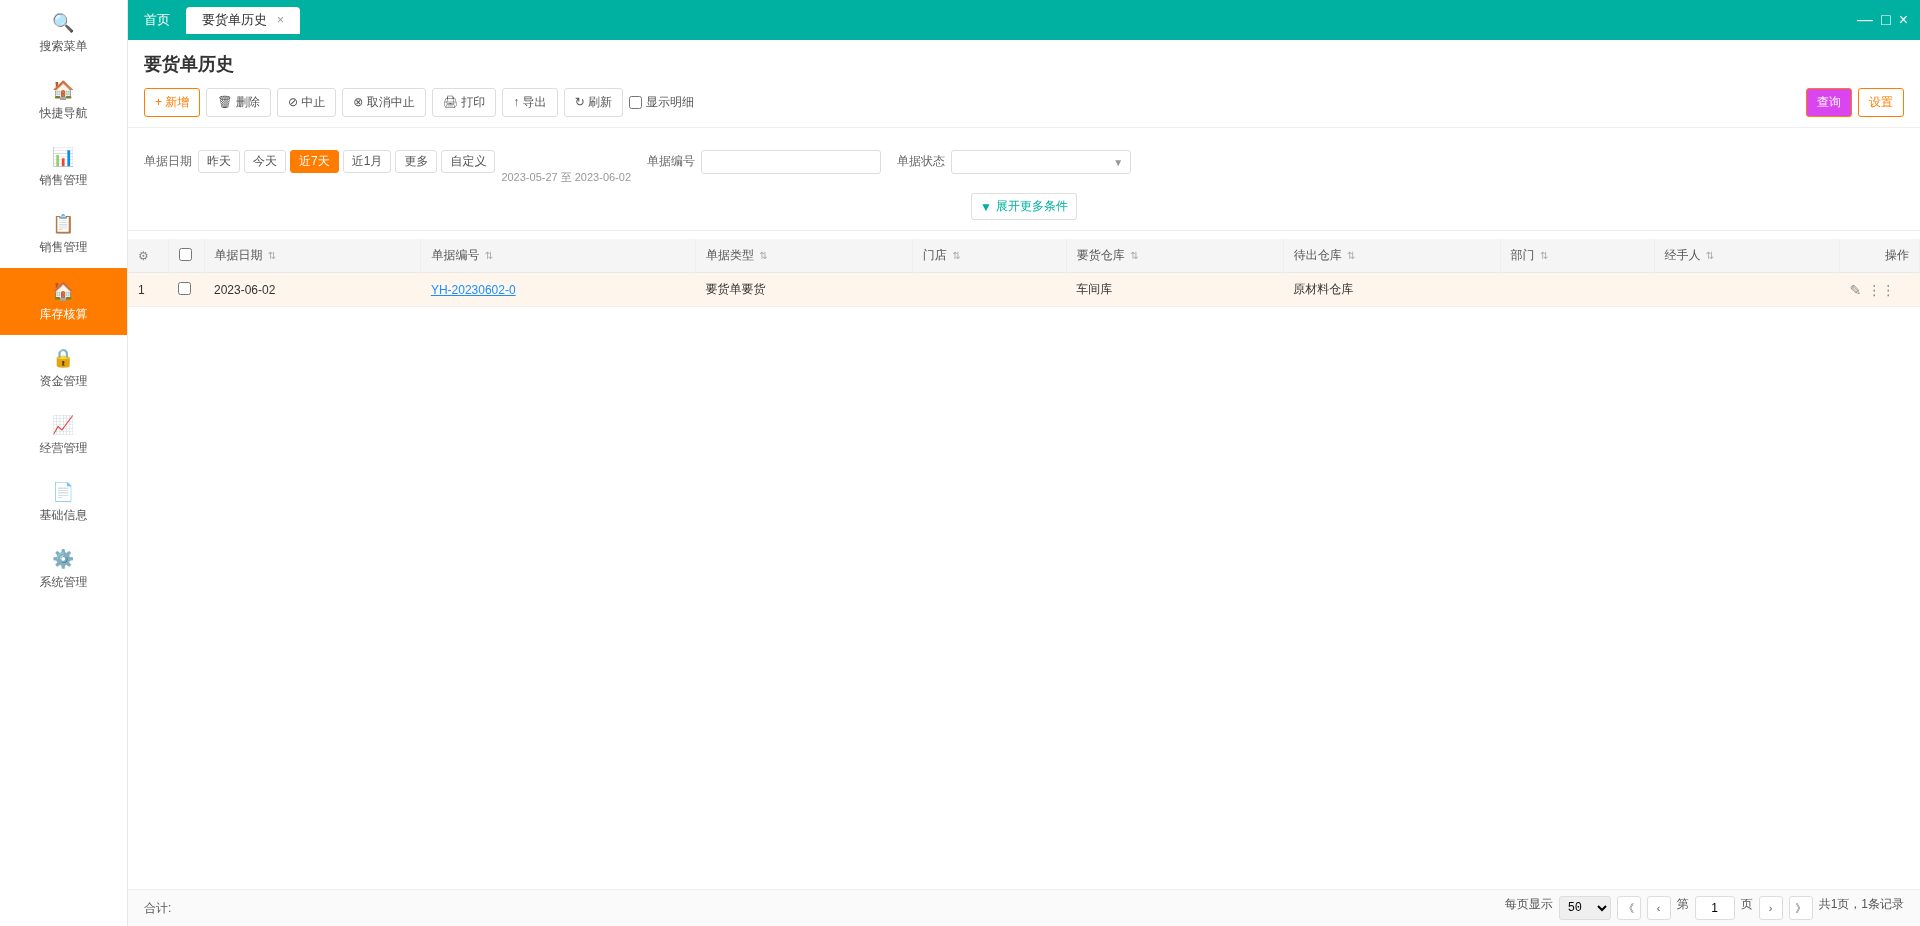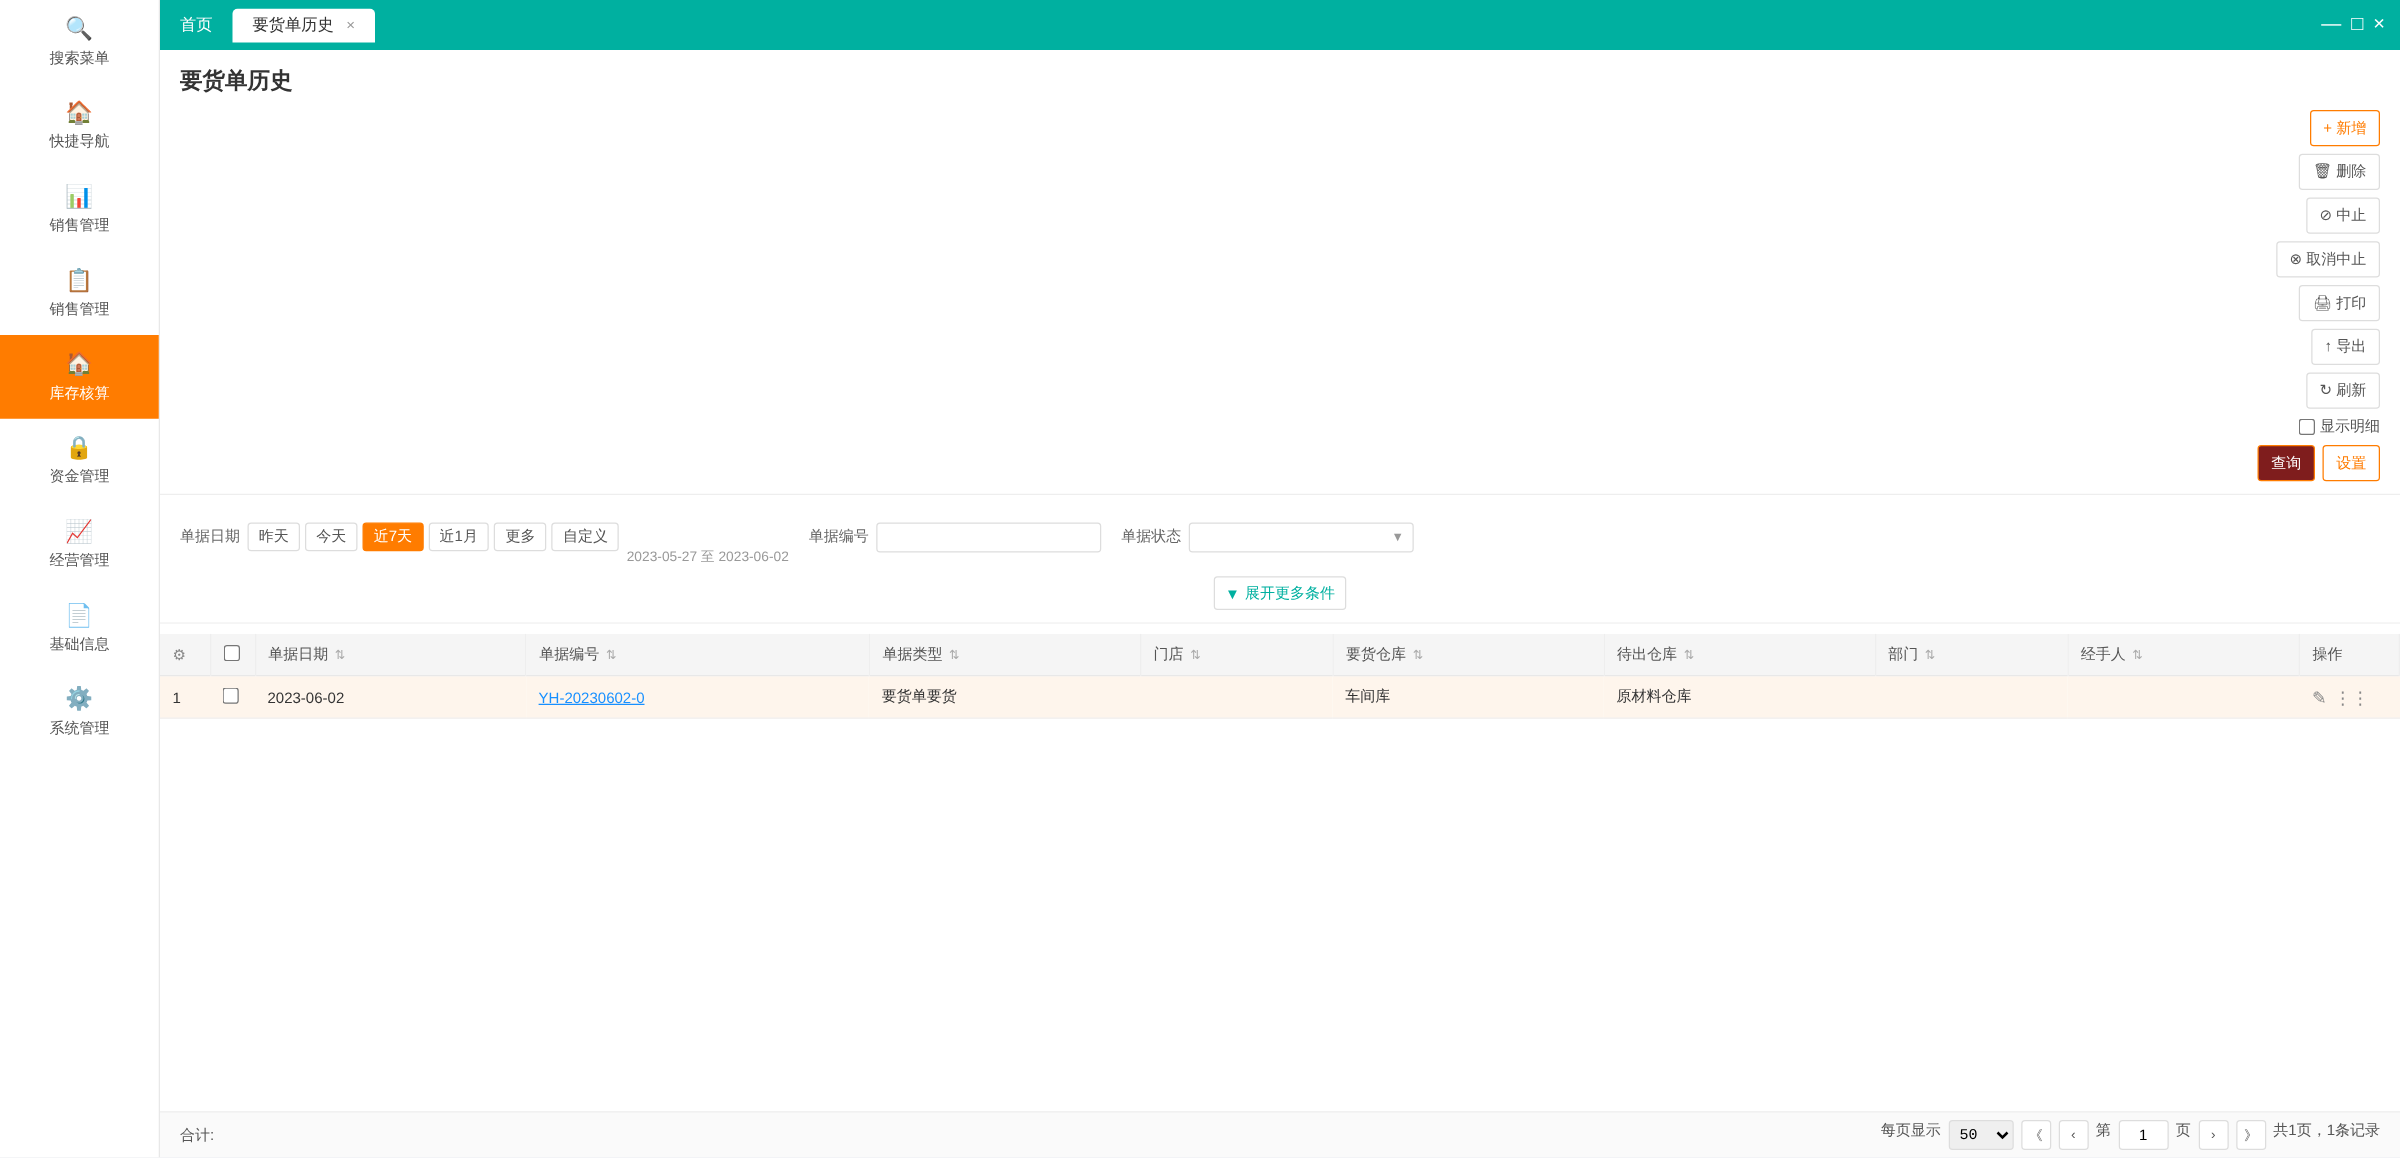--- a/index.html
+++ b/index.html
@@ -76,44 +76,43 @@
       border-bottom: 1px solid #eee;
     }
     .page-title {
       font-size: 18px;
       font-weight: bold;
       color: #333;
       margin-bottom: 12px;
     }
     .toolbar {
       display: flex;
-      align-items: flex-end;
+      align-items: center;
       gap: 6px;
       padding-bottom: 10px;
       flex-wrap: wrap;
-      flex-direction: column;
     }
     .toolbar-right {
       margin-left: auto;
       display: flex;
       gap: 6px;
     }
     .btn {
       display: inline-flex;
       align-items: center;
       gap: 4px;
       padding: 5px 10px;
       border: 1px solid #ddd;
       border-radius: 3px;
       cursor: pointer;
       font-size: 12px;
       background: #fff;
       color: #555;
     }
-    .btn.primary { background: #7f1d1d; color: #fff; border-color: #ff7c00; }
+    .btn.primary { background: #d946ef; color: #fff; border-color: #ff7c00; }
     .btn.outline-primary { border-color: #ff7c00; color: #ff7c00; }
 
     
     .filter-area {
       background: #fff;
       padding: 10px 16px;
       border-bottom: 1px solid #eee;
       display: flex;
       flex-direction: column;
       gap: 8px;
@@ -439,21 +438,21 @@
               <span class="sort-icon">⇅</span>
             </th>
             <th>
               <span>部门</span>
               <span class="sort-icon">⇅</span>
             </th>
             <th>
               <span>经手人</span>
               <span class="sort-icon">⇅</span>
             </th>
-            <th style="width:80px;">
+            <th style="width:80px;text-align:right;">
               <span>操作</span>
             </th>
           </tr>
         </thead>
         <tbody id="table-body">
 
         <tr class="highlighted">
       <td>1</td>
       <td><input type="checkbox" class="checkbox" style=""></td>
       <td>2023-06-02</td>

